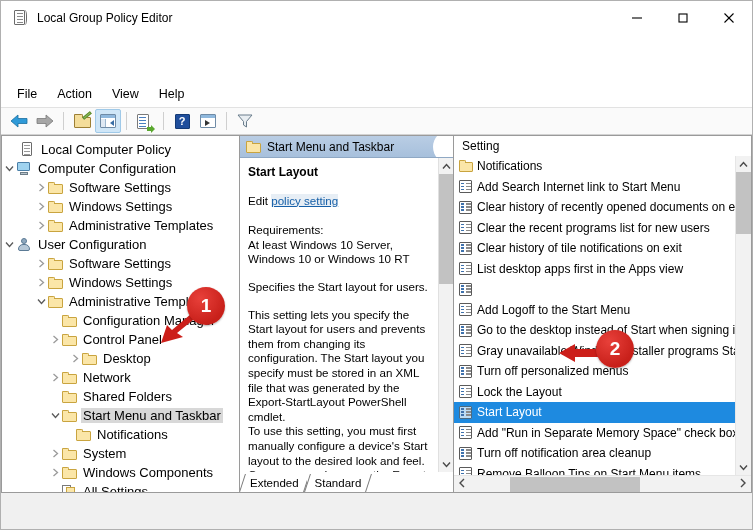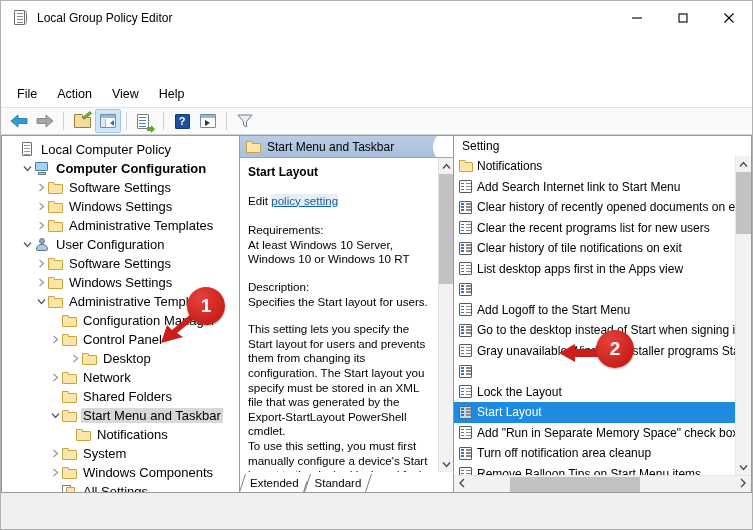--- a/index.html
+++ b/index.html
@@ -414,21 +414,21 @@
     <div class="tree-pane">
       <div class="tree" id="tree-root">
           <div class="trow" style="padding-left: 4px;">
             <span class="exp"></span>
             <span class="ic-doc">
               <span class="d"></span>
               <span class="l"></span>
             </span>
             <span class="tlabel">Local Computer Policy</span>
           </div>
-          <div class="trow" style="padding-left: 18px; font-weight: bold;">
+          <div class="trow" style="">
             <span class="exp">
               <svg width="9" height="7" viewBox="0 0 9 7">
                 <path d="M1,1.5 L4.5,5.5 L8,1.5" fill="none" stroke="#5a5a5a" stroke-width="1.3"></path>
               </svg>
             </span>
             <span class="ic-comp">
               <span class="scr"></span>
               <span class="base"></span>
             </span>
             <span class="tlabel">Computer Configuration</span>
@@ -462,21 +462,21 @@
               <svg width="7" height="9" viewBox="0 0 7 9">
                 <path d="M1.5,1 L5.5,4.5 L1.5,8" fill="none" stroke="#9a9a9a" stroke-width="1.3"></path>
               </svg>
             </span>
             <span class="tfolder">
               <span class="fb"></span>
               <span class="ft"></span>
             </span>
             <span class="tlabel">Administrative Templates</span>
           </div>
-          <div class="trow" style="padding-left: 18px;">
+          <div class="trow" style="">
             <span class="exp">
               <svg width="9" height="7" viewBox="0 0 9 7">
                 <path d="M1,1.5 L4.5,5.5 L8,1.5" fill="none" stroke="#5a5a5a" stroke-width="1.3"></path>
               </svg>
             </span>
             <span class="ic-user">
               <span class="hd" style="background:#8fa9bf;border:1px solid #5b7a95"></span>
               <span class="bd"></span>
             </span>
             <span class="tlabel">User Configuration</span>
@@ -637,21 +637,20 @@
           <div class="mid-title">Start Layout</div>
           <div class="mid-edit">
             <span>Edit </span><a class="mid-link" href="#">policy setting</a>
           </div>
           <div class="mid-block">
             <div>Requirements:</div>
             <div style="white-space:pre-line">At least Windows 10 Server,
 Windows 10 or Windows 10 RT</div>
           </div>
           <div class="mid-block">
-            <div>Description:</div>
             <div>Specifies the Start layout for users.</div>
           </div>
           <div>This setting lets you specify the Start layout for users and prevents them from changing its configuration. The Start layout you specify must be stored in an XML file that was generated by the Export-StartLayout PowerShell cmdlet.</div>
           <div>To use this setting, you must first manually configure a device's Start layout to the desired look and feel. Once you are done, run the Export-StartLayout PowerShell cmdlet on that same device. The</div>
         </div>
         <div class="mid-scroll">
           <div class="sb-arrow">
             <svg width="9" height="7" viewBox="0 0 9 7">
                 <path d="M1,5.5 L4.5,1.5 L8,5.5" fill="none" stroke="#4a4a4a" stroke-width="1.4"></path>
               </svg>
@@ -715,20 +714,21 @@
             <div class="srow">
               <span class="ic-setting"></span>
               <span>Go to the desktop instead of Start when signing in</span>
             </div>
             <div class="srow">
               <span class="ic-setting"></span>
               <span>Gray unavailable Windows Installer programs Star</span>
             </div>
             <div class="srow">
               <span class="ic-setting"></span>
+              <span>Turn off personalized menus</span>
             </div>
             <div class="srow">
               <span class="ic-setting"></span>
               <span>Lock the Layout</span>
             </div>
             <div class="srow sel">
               <span class="ic-setting"></span>
               <span>Start Layout</span>
             </div>
             <div class="srow">

